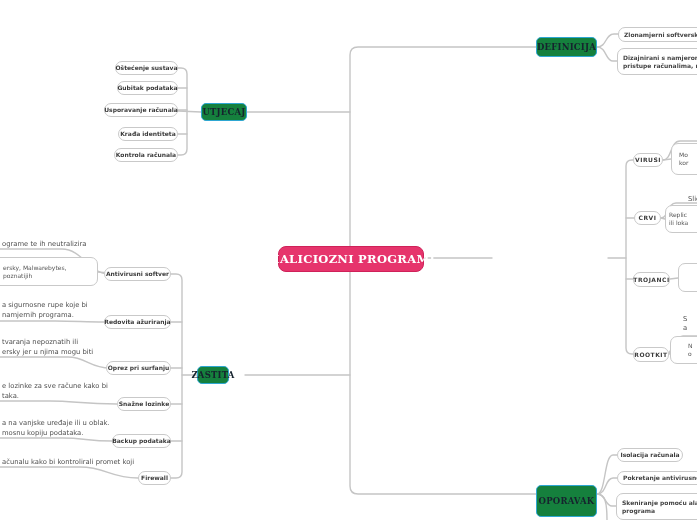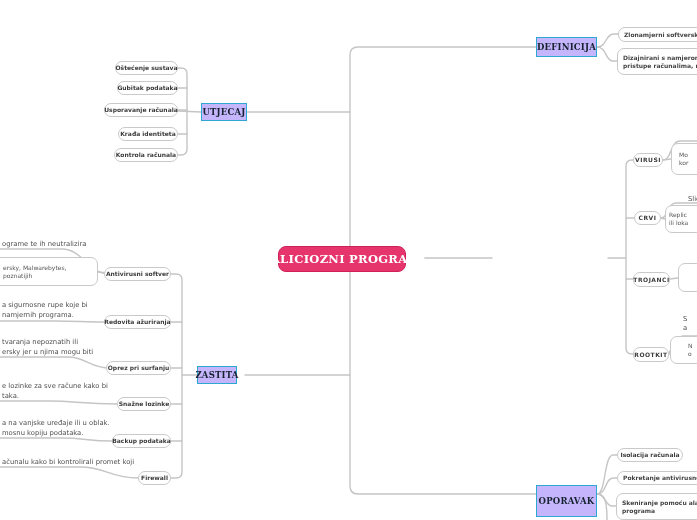--- a/index.html
+++ b/index.html
@@ -3,21 +3,21 @@
 <meta charset="utf-8">
 <style>
   html,body{margin:0;padding:0;}
   .canvas{
     position:relative;width:697px;height:520px;background:#ffffff;
     overflow:hidden;font-family:"DejaVu Sans",sans-serif;
   }
   svg.connectors{position:absolute;left:0;top:0;width:697px;height:520px;}
   .topic{
     position:absolute;display:flex;align-items:center;justify-content:center;
-    background:#c4b5fd;border:1.5px solid #2ea7d2;border-radius:0;
+    background:#15803d;border:1.5px solid #2ea7d2;border-radius:5px;
     font-family:"DejaVu Serif",serif;font-weight:bold;color:#16232e;
     font-size:8.5px;white-space:nowrap;box-sizing:border-box;letter-spacing:0.2px;
   }
   .topic.main{
     background:#e6346c;border-color:#cf2159;color:#ffffff;
     font-size:11.5px;border-radius:8px;letter-spacing:0.3px;
   }
   .box{
     position:absolute;display:flex;flex-direction:column;align-items:center;justify-content:center;
     background:#ffffff;border:1px solid #c9c9c9;border-radius:7px;
@@ -79,24 +79,24 @@
 
     <path d="M 597 47 C 607 47 605 34 614 34 L 618 34"></path>
     <path d="M 597 47 C 607 47 605 61 613 61 L 617 61"></path>
 
     <path d="M 597 494 C 606 494 604 455 613 455 L 617 455"></path>
     <path d="M 597 494 C 607 494 605 478 613 478 L 617 478"></path>
     <path d="M 597 494 C 606 494 605 506 612 506 L 616 506"></path>
     <path d="M 597 494 C 605 494 607 502 607 520"></path>
   </svg>
 
-  <div class="topic main" style="left:278px;top:246px;width:128px;height:26px;">MALICIOZNI PROGRAMI</div>
+  <div class="topic main" style="left:278px;top:246px;width:146px;height:26px;">MALICIOZNI PROGRAMI</div>
   <div class="topic" style="left:536px;top:37px;width:61px;height:20px;">DEFINICIJA</div>
   <div class="topic" style="left:201px;top:103px;width:46px;height:18px;">UTJECAJ</div>
-  <div class="topic" style="left:197px;top:366px;width:40px;height:18px;">ZASTITA</div>
+  <div class="topic" style="left:197px;top:366px;width:32px;height:18px;">ZASTITA</div>
   <div class="topic" style="left:536px;top:485px;width:61px;height:32px;">OPORAVAK</div>
 
   <div class="box desc" style="left:618px;top:27px;width:95px;height:15px;padding-left:5px;font-weight:bold;color:#444;">
     <span>Zlonamjerni softverski p</span>
   </div>
   <div class="box desc" style="left:617px;top:48px;width:96px;height:27px;padding-left:5px;font-weight:bold;color:#444;">
     <span>Dizajnirani s namjerom d</span>
     <span>pristupe računalima, mre</span>
   </div>
 

